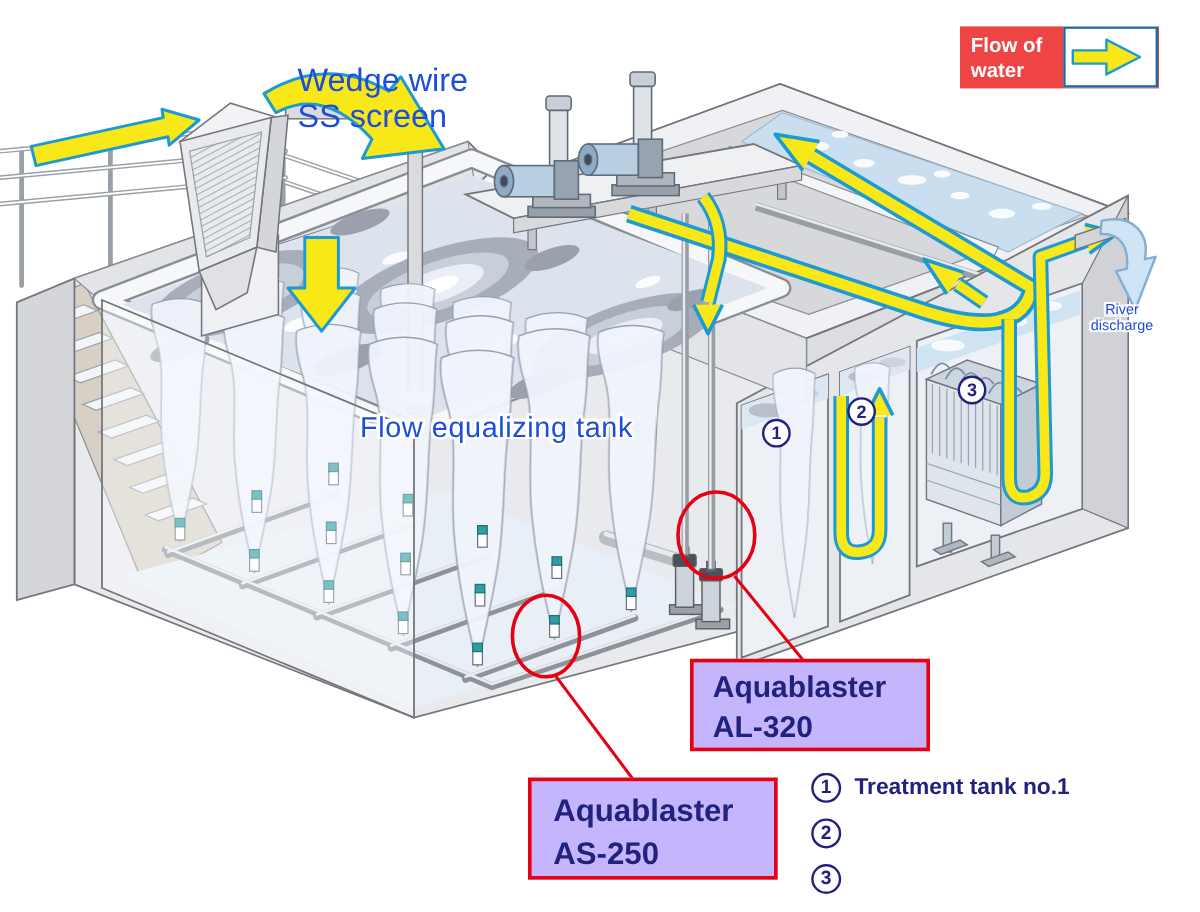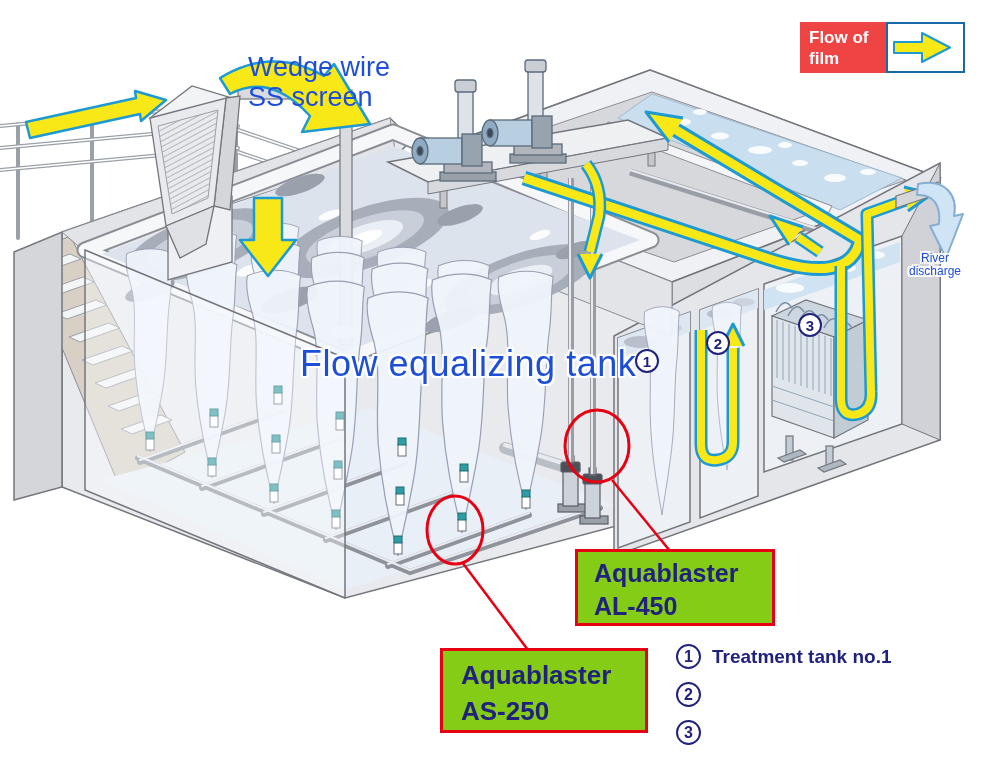--- a/index.html
+++ b/index.html
@@ -3,27 +3,27 @@
 <meta charset="utf-8">
 <style>
   html,body{margin:0;padding:0;background:#fff;}
   #stage{position:relative;width:1000px;height:760px;background:#ffffff;overflow:hidden;
          font-family:"Liberation Sans",sans-serif;}
   #scene{position:absolute;left:0;top:0;}
   .lbl{position:absolute;font-weight:normal;color:#1d4ed8;line-height:1.12;}
   .halo{text-shadow:-2px 0 0 #fff,2px 0 0 #fff,0 -2px 0 #fff,0 2px 0 #fff,
         -2px -2px 0 #fff,2px 2px 0 #fff,-2px 2px 0 #fff,2px -2px 0 #fff;}
   .wedge{left:248px;top:52px;font-size:27px;}
-  .flowtank{left:300px;top:344px;font-size:36px;letter-spacing:.5px;}
+  .flowtank{left:300px;top:344px;font-size:24px;letter-spacing:.5px;}
   .river{left:872px;top:252px;width:126px;font-size:12px;text-align:center;}
   .flowlegend-box{position:absolute;left:800px;top:22px;width:86px;height:51px;background:#ef4444;
         color:#fff;font-weight:bold;font-size:17px;line-height:21px;padding:5px 0 0 9px;box-sizing:border-box;}
   .flowlegend-arrowbox{position:absolute;left:886px;top:22px;width:79px;height:51px;background:#fff;
         border:2px solid #1769a8;box-sizing:border-box;}
-  .callout{position:absolute;background:#84cc16;border:3px solid #e60012;box-sizing:border-box;
+  .callout{position:absolute;background:#c4b5fd;border:3px solid #e60012;box-sizing:border-box;
         color:#20227e;font-weight:bold;}
   .callout.al{left:575px;top:549px;width:200px;height:77px;font-size:25px;line-height:33px;padding:5px 0 0 16px;}
   .callout.as{left:440px;top:648px;width:208px;height:85px;font-size:26px;line-height:36px;padding:6px 0 0 18px;}
   .marker{position:absolute;width:24px;height:24px;border:2px solid #20227e;border-radius:50%;
         background:#fff;display:flex;align-items:center;justify-content:center;
         font-size:15px;font-weight:bold;color:#20227e;box-sizing:border-box;}
   .legend{position:absolute;left:676px;top:644px;}
   .legend-row{display:flex;align-items:center;margin-bottom:13px;}
   .legend-circle{width:25px;height:25px;border:2px solid #20227e;border-radius:50%;background:#fff;
         display:flex;align-items:center;justify-content:center;font-size:16px;font-weight:bold;
@@ -428,35 +428,35 @@
 
 <div class="lbl flowtank halo">Flow equalizing tank</div>
 
 <div class="lbl river halo">
   <div>River</div>
   <div>discharge</div>
 </div>
 
 <div class="flowlegend-box">
   <div>Flow of</div>
-  <div>film</div>
+  <div>water</div>
 </div>
 <div class="flowlegend-arrowbox">
   <svg width="75" height="47" viewBox="0 0 75 47">
     <polygon points="6,18 34,18 34,9 62,23.5 34,38 34,29 6,29" fill="#f8e818" stroke="#1e9ad2" stroke-width="2" stroke-linejoin="round"></polygon>
   </svg>
 </div>
 
 <div class="marker" style="left:635px;top:349px;">1</div>
 <div class="marker" style="left:706px;top:331px;">2</div>
 <div class="marker" style="left:798px;top:313px;">3</div>
 
 <div class="callout al">
   <div>Aquablaster</div>
-  <div>AL-450</div>
+  <div>AL-320</div>
 </div>
 <div class="callout as">
   <div>Aquablaster</div>
   <div>AS-250</div>
 </div>
 
 <div class="legend">
   <div class="legend-row">
     <div class="legend-circle">1</div>
     <div class="legend-label">Treatment tank no.1</div>

